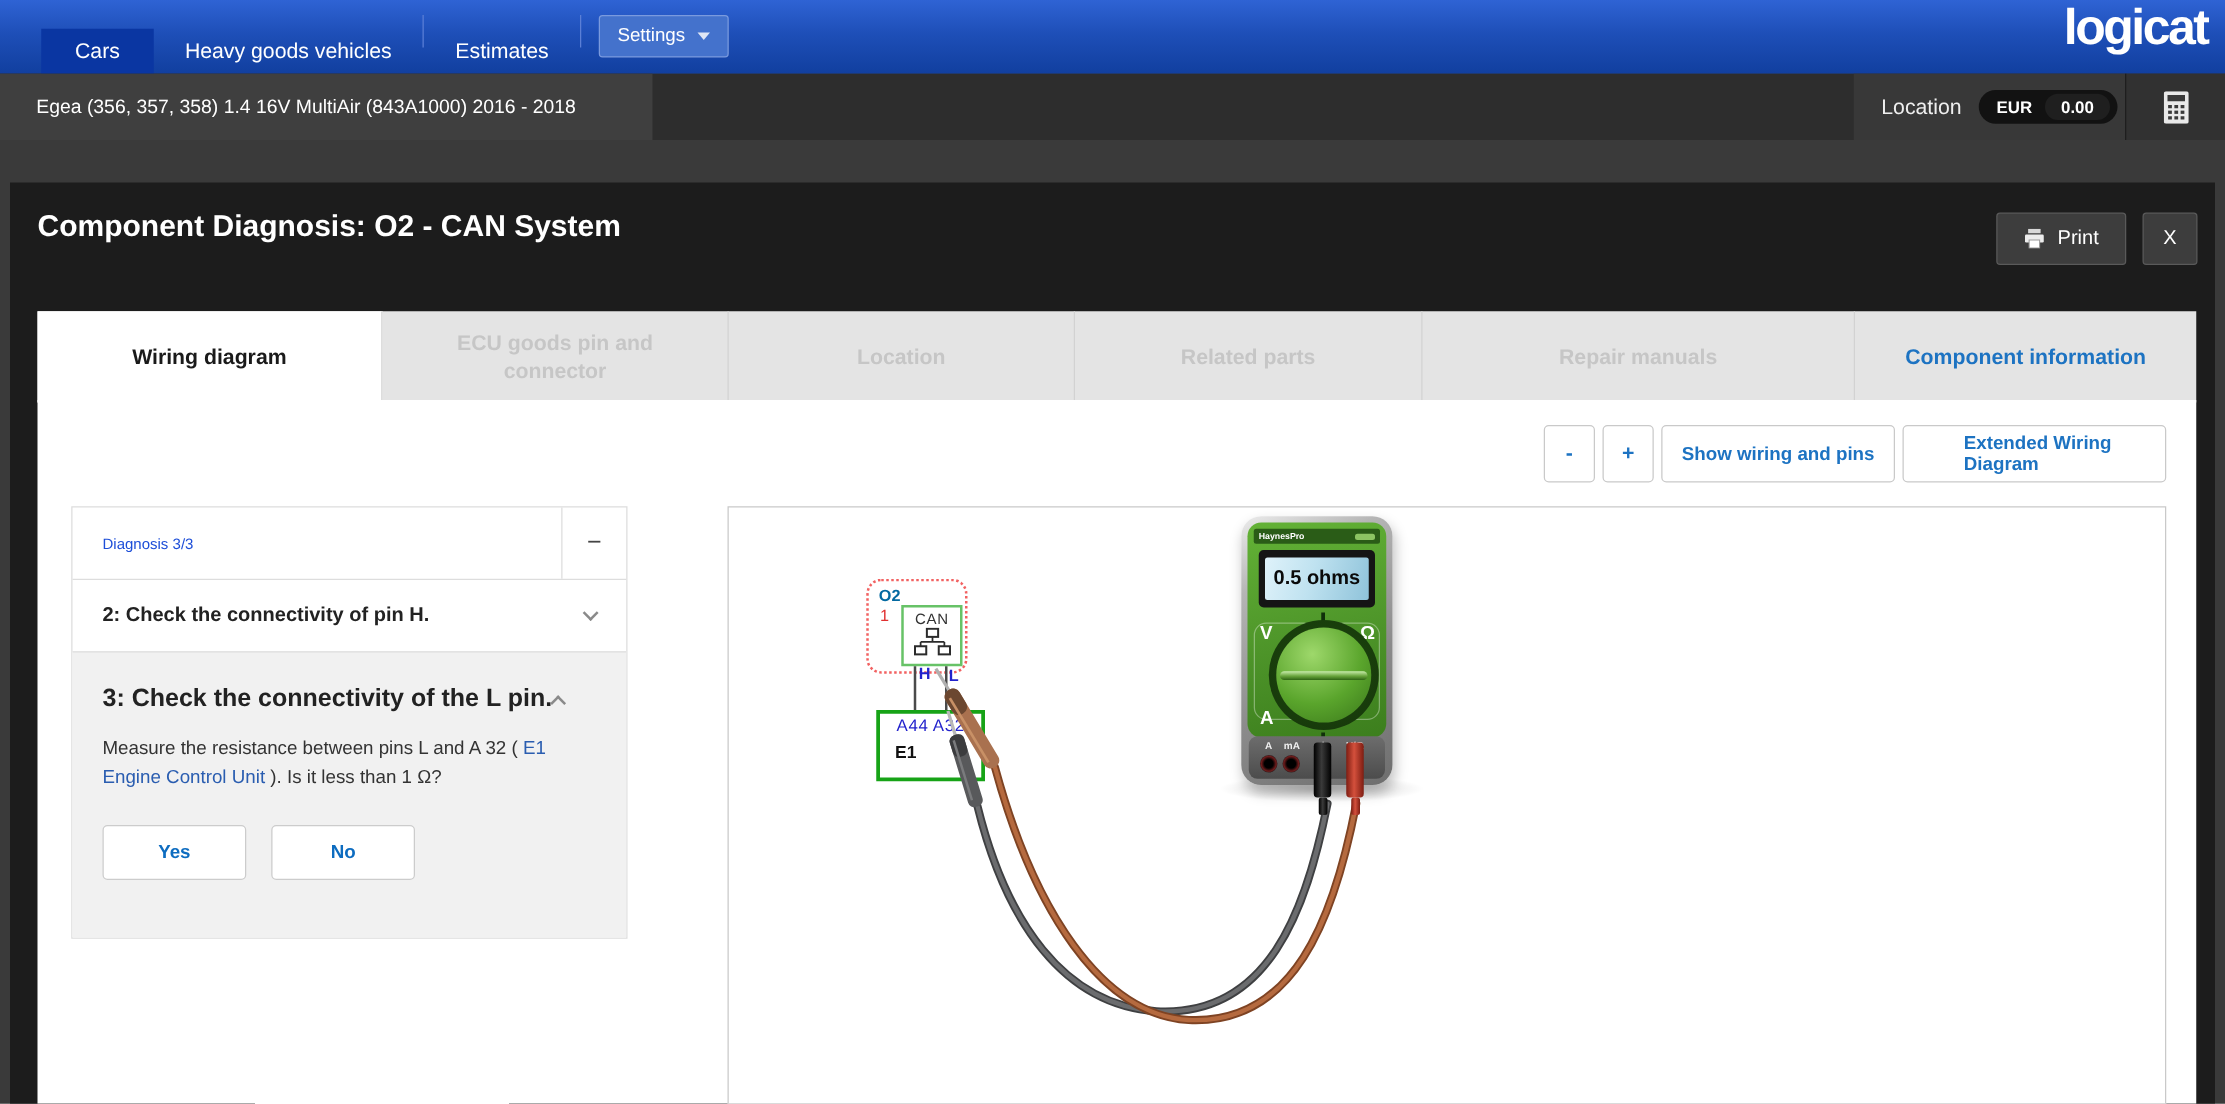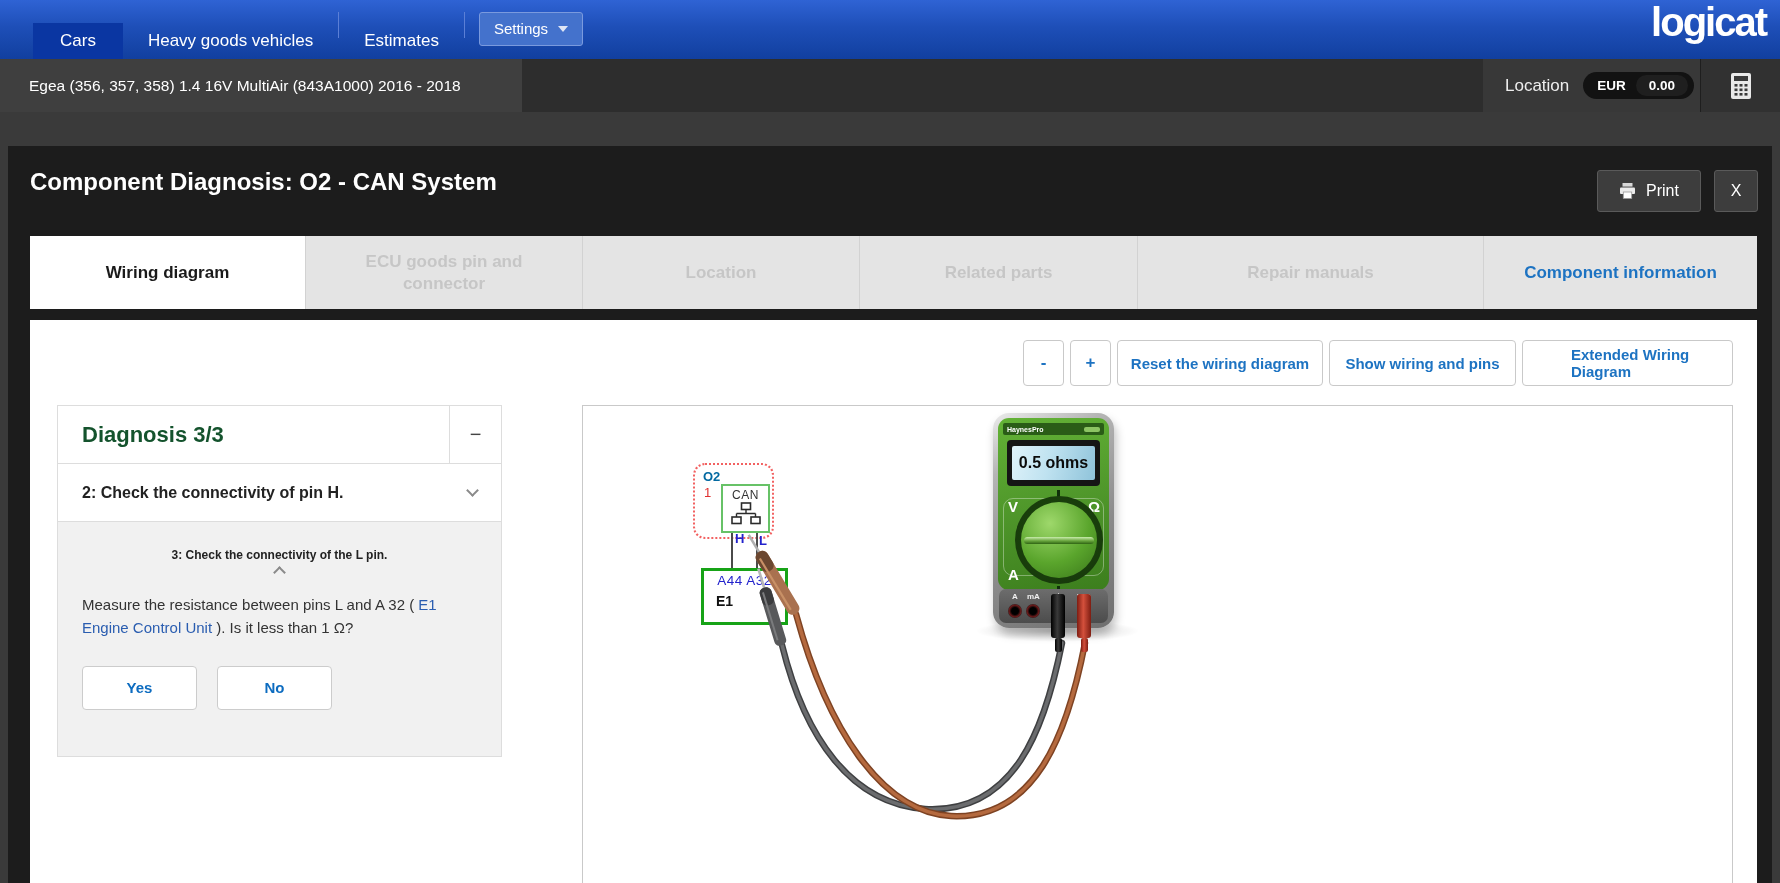--- a/index.html
+++ b/index.html
@@ -39,21 +39,21 @@
   
   .modal { position:absolute; left:8px; top:146px; width:1764px; bottom:0; background:#1c1c1c; }
   .modal-title { position:absolute; left:22px; top:22px; color:#fff; font-size:24px; font-weight:bold; }
   .btn-dark { position:absolute; top:24px; height:42px; background:#3d3d3d; border:1px solid #5a5a5a;
     border-radius:3px; color:#fff; font-size:16px; display:flex; align-items:center;
     justify-content:center; gap:10px; cursor:pointer; }
   .btn-print { left:1589px; width:104px; }
   .btn-close { left:1706px; width:44px; }
 
   
-  .tabbar { position:absolute; left:22px; top:90px; width:1727px; height:73px; display:flex;
+  .tabbar { position:absolute; left:22px; top:103px; width:1727px; height:73px; display:flex;
     background:#e4e4e4; }
   .tab { display:flex; align-items:center; justify-content:center; text-align:center;
     font-size:17px; font-weight:bold; line-height:1.25; padding:0 28px;
     border-right:1px solid #d2d2d2; color:#c6c6c6; }
   .tab:last-child { border-right:none; }
   .tab.active { background:#fff; color:#1a1a1a; cursor:pointer; }
   .tab.link { color:#1d73c2; cursor:pointer; }
   .t1{width:276px;} .t2{width:277px;} .t3{width:277px;} .t4{width:278px;} .t5{width:346px;} .t6{width:273px;}
 
   
@@ -63,31 +63,31 @@
   .tb-btn { height:46px; background:#fff; border:1px solid #c9c9c9; border-radius:4px;
     color:#1d73c2; font-size:15px; font-weight:bold; display:flex; align-items:center;
     justify-content:center; cursor:pointer; }
   .tb-sm { width:41px; font-size:17px; }
   .w-reset{width:206px;} .w-show{width:187px;} .w-ext{width:211px;padding-left:48px;}
 
   
   .accordion { position:absolute; left:27px; top:85px; width:445px; border:1px solid #dddddd; background:#fff; }
   .acc-header { height:57px; display:flex; align-items:stretch; }
   .acc-header .label { flex:1; display:flex; align-items:center; padding-left:24px;
-    font-size:22px; font-weight:bold; color:#14532d; }
+    font-size:12px; font-weight:normal; color:#1d4ed8; }
   .acc-collapse { width:52px; border-left:1px solid #dddddd; display:flex; align-items:center;
     justify-content:center; font-size:20px; color:#444; cursor:pointer; }
   .acc-item { height:58px; border-top:1px solid #dddddd; display:flex; align-items:center;
     justify-content:space-between; padding:0 24px; font-size:16px; font-weight:bold; color:#222; cursor:pointer; }
   .chev { display:inline-block; width:9px; height:9px; border-right:2px solid #8a8a8a;
     border-bottom:2px solid #8a8a8a; transform:rotate(45deg); margin-top:-4px; }
   .chev.up { transform:rotate(-135deg); margin-top:6px; }
   .acc-expanded { border-top:1px solid #dddddd; background:#f1f1f1; padding:26px 24px 46px 24px; }
   .acc-expanded .title-row { display:flex; align-items:center; justify-content:flex-start;
-    font-size:12px; font-weight:bold; color:#222; cursor:pointer;flex-direction:column; }
+    font-size:20px; font-weight:bold; color:#222; cursor:pointer; }
   .acc-body { margin-top:16px; font-size:15px; color:#333; line-height:1.55; padding-right:8px; }
   .acc-body a { color:#2a5db0; text-decoration:none; cursor:pointer; }
   .yn-row { margin-top:26px; display:flex; gap:20px; }
   .yn-btn { width:115px; height:44px; background:#fff; border:1px solid #cccccc; border-radius:4px;
     color:#0d6cc0; font-size:15px; font-weight:bold; display:flex; align-items:center;
     justify-content:center; cursor:pointer; }
 
   
   .diagram { position:absolute; left:552px; top:85px; width:1151px; height:480px;
     border:1px solid #c9c9c9; background:#fff; overflow:hidden; }
@@ -213,21 +213,20 @@
     <div class="tab t4">Related parts</div>
     <div class="tab t5">Repair manuals</div>
     <div class="tab link t6">Component information</div>
   </div>
 
   <div class="content">
 
     <div class="toolbar">
       <div class="tb-btn tb-sm">-</div>
       <div class="tb-btn tb-sm">+</div>
-      <div class="tb-btn w-reset">Reset the wiring diagram</div>
       <div class="tb-btn w-show">Show wiring and pins</div>
       <div class="tb-btn w-ext">Extended Wiring Diagram</div>
     </div>
 
     <div class="accordion">
       <div class="acc-header">
         <div class="label">Diagnosis 3/3</div>
         <div class="acc-collapse">
           <span>−</span>
         </div>

